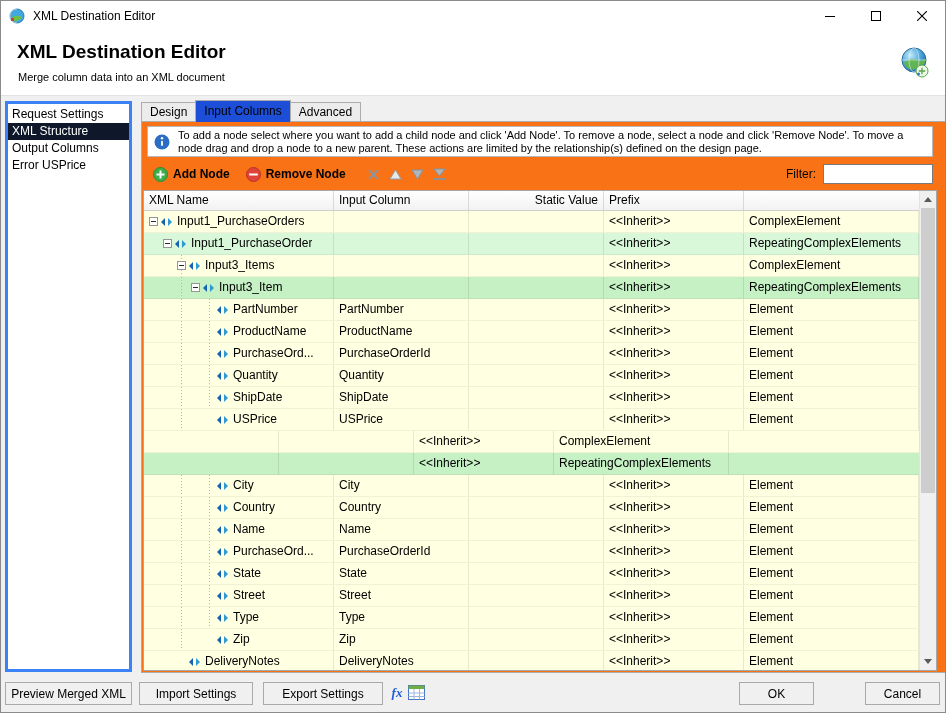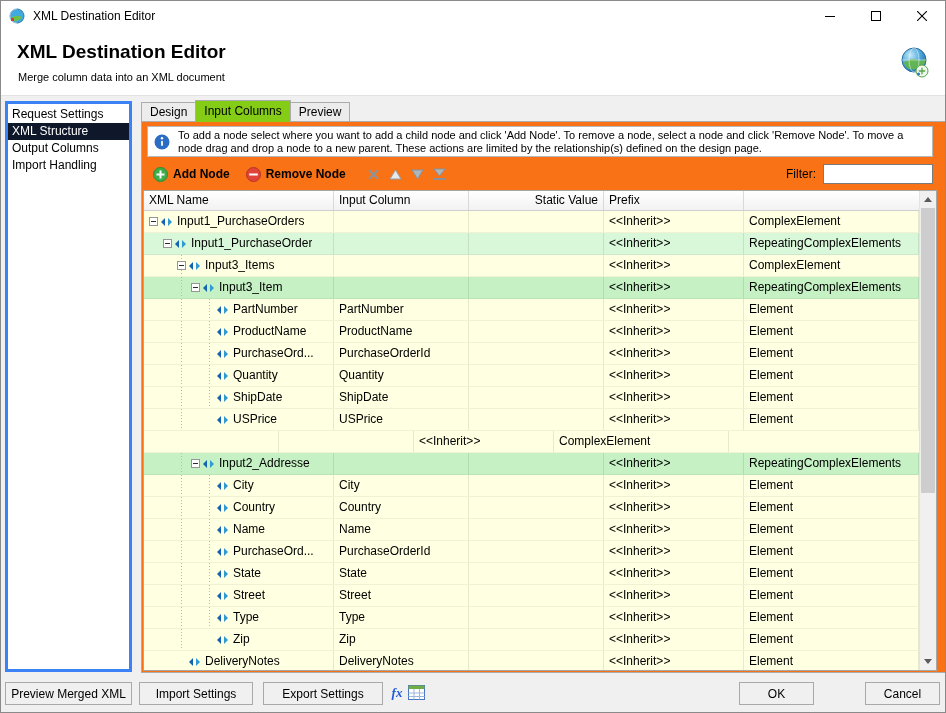--- a/index.html
+++ b/index.html
@@ -21,21 +21,21 @@
   .h-globe{position:absolute;right:14px;top:14px}
 
   
   .sidebar{position:absolute;left:4px;top:100px;width:127px;height:571px;background:#fff;border:3px solid #3b82f6;padding-top:2px}
   .sb-item{height:17px;line-height:17px;padding:0 4px;white-space:nowrap;overflow:hidden;cursor:default}
   .sb-item.sel{background:#0f172a;color:#fff}
 
   
   .tabs{position:absolute;left:140px;top:101px;height:19px;display:flex;z-index:5}
   .tab{padding:0 8px;height:19px;line-height:18px;border:1px solid #acacac;border-bottom:none;background:#ececec;margin-right:-1px;cursor:default}
-  .tab.active{height:22px;margin-top:-2px;line-height:21px;background:#84cc16;position:relative;z-index:6}
+  .tab.active{height:22px;margin-top:-2px;line-height:21px;background:#1d4ed8;position:relative;z-index:6}
 
   .tabpage{position:absolute;left:140px;top:120px;width:922px;height:552px;border:1px solid #acacac;background:#f97316;z-index:1}
 
   
   .infobox{position:absolute;left:5px;top:4px;width:786px;height:31px;background:#fff;border:1px solid #b7b7b7;
            display:flex;align-items:center;gap:8px;padding:2px 8px 2px 6px}
   .info-text{font-size:11px;line-height:13px}
 
   
   .toolbar{position:absolute;left:5px;top:39px;width:786px;height:26px;display:flex;align-items:center;gap:4px}
@@ -135,27 +135,27 @@
       <path d="M21.8 26 h6.4 M25 22.8 v6.4" stroke="#58a348" stroke-width="1.3"></path>
       <circle cx="21.5" cy="29" r="1.6" fill="#2f7fc1"></circle>
     </svg>
   </span>
 </div>
 
 <div class="sidebar" id="sidebar">
     <div class="sb-item">Request Settings</div>
     <div class="sb-item sel">XML Structure</div>
     <div class="sb-item">Output Columns</div>
-    <div class="sb-item">Import Handling</div>
+    <div class="sb-item">Error USPrice</div>
   </div>
 
 <div class="tabs" id="tabs">
     <div class="tab">Design</div>
     <div class="tab active">Input Columns</div>
-    <div class="tab">Preview</div>
+    <div class="tab">Advanced</div>
   </div>
 
 <div class="tabpage">
 
   <div class="infobox">
     <span style="flex:0 0 16px;display:flex">
       <svg width="16" height="16" viewBox="0 0 16 16">
         <circle cx="8" cy="8" r="7.5" fill="#2b6cc4"></circle>
         <rect x="7.1" y="6.8" width="1.8" height="5.2" rx="0.9" fill="#fff"></rect>
         <circle cx="8" cy="4.3" r="1.2" fill="#fff"></circle>
@@ -405,32 +405,20 @@
           <div class="gcell" style="width: 140px;">&lt;&lt;Inherit&gt;&gt;</div>
           <div class="gcell" style="width: 175px;">Element</div>
         </div>
         <div class="grow bg-cream">
           <div class="gcell" style="width: 135px;"></div>
           <div class="gcell" style="width: 135px;"></div>
           <div class="gcell" style="width: 140px;">&lt;&lt;Inherit&gt;&gt;</div>
           <div class="gcell" style="width: 175px;">ComplexElement</div>
         </div>
         <div class="grow bg-green2">
-          <div class="gcell name-cell" style="width: 190px;">
-            <div class="guide" style="left: 37px;"></div>
-            <span class="tree-indent" style="width: 47px;"></span>
-            <span class="exp"></span>
-            <span class="node-icon">
-              <svg width="13" height="10" viewBox="0 0 13 10">
-                <polygon points="5,1 1,5 5,9" fill="#1464b4"></polygon>
-                <polygon points="8,1 12,5 8,9" fill="#2f9ad2"></polygon>
-              </svg>
-            </span>
-            <span class="nm">Input2_Addresse</span>
-          </div>
           <div class="gcell" style="width: 135px;"></div>
           <div class="gcell" style="width: 135px;"></div>
           <div class="gcell" style="width: 140px;">&lt;&lt;Inherit&gt;&gt;</div>
           <div class="gcell" style="width: 175px;">RepeatingComplexElements</div>
         </div>
         <div class="grow bg-cream">
           <div class="gcell name-cell" style="width: 190px;">
             <div class="guide" style="left: 37px;"></div>
             <div class="guide" style="left: 65px;"></div>
             <span class="tree-indent" style="width: 61px;"></span>

